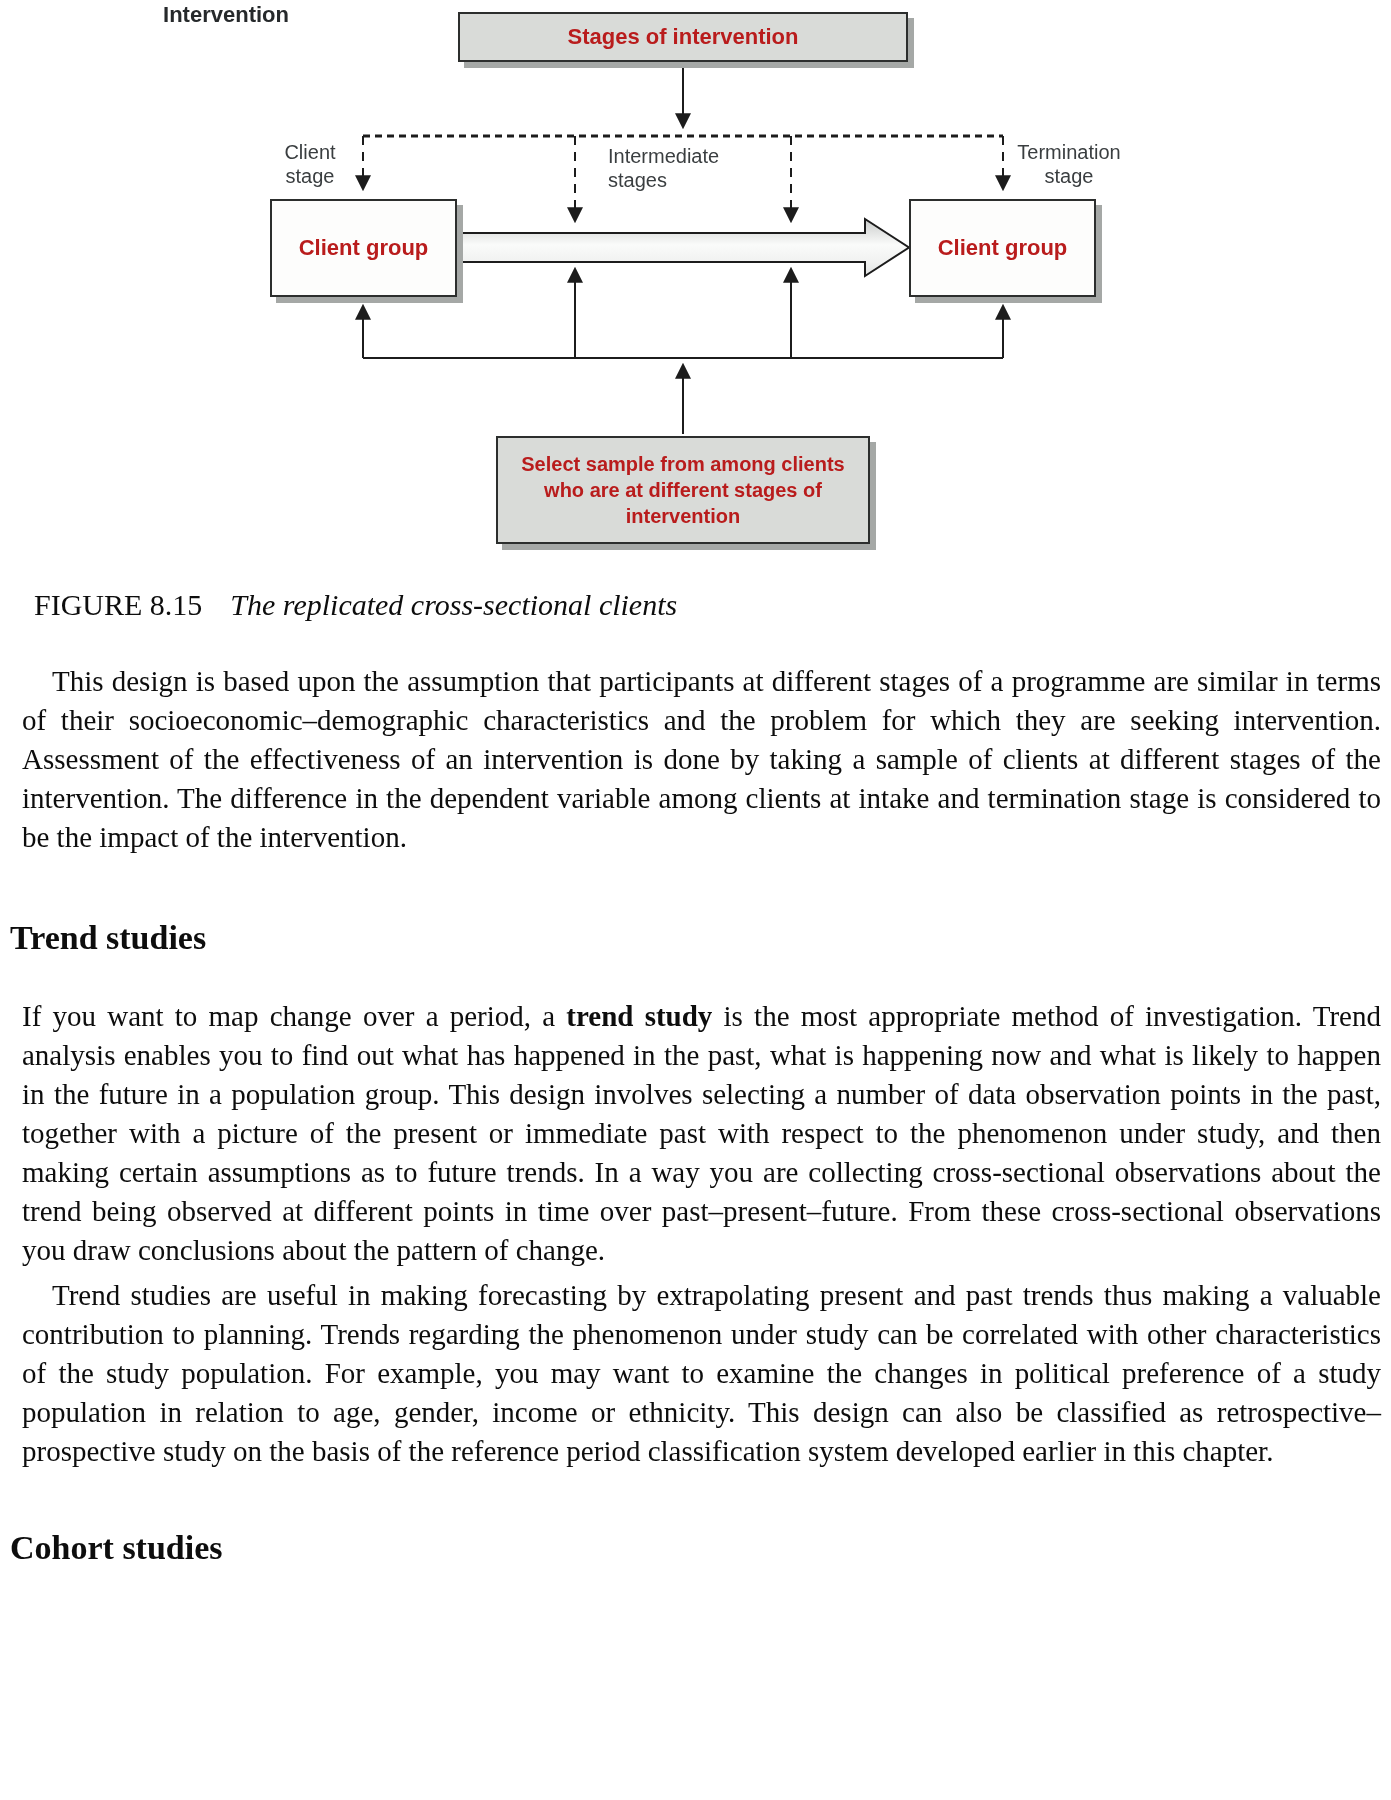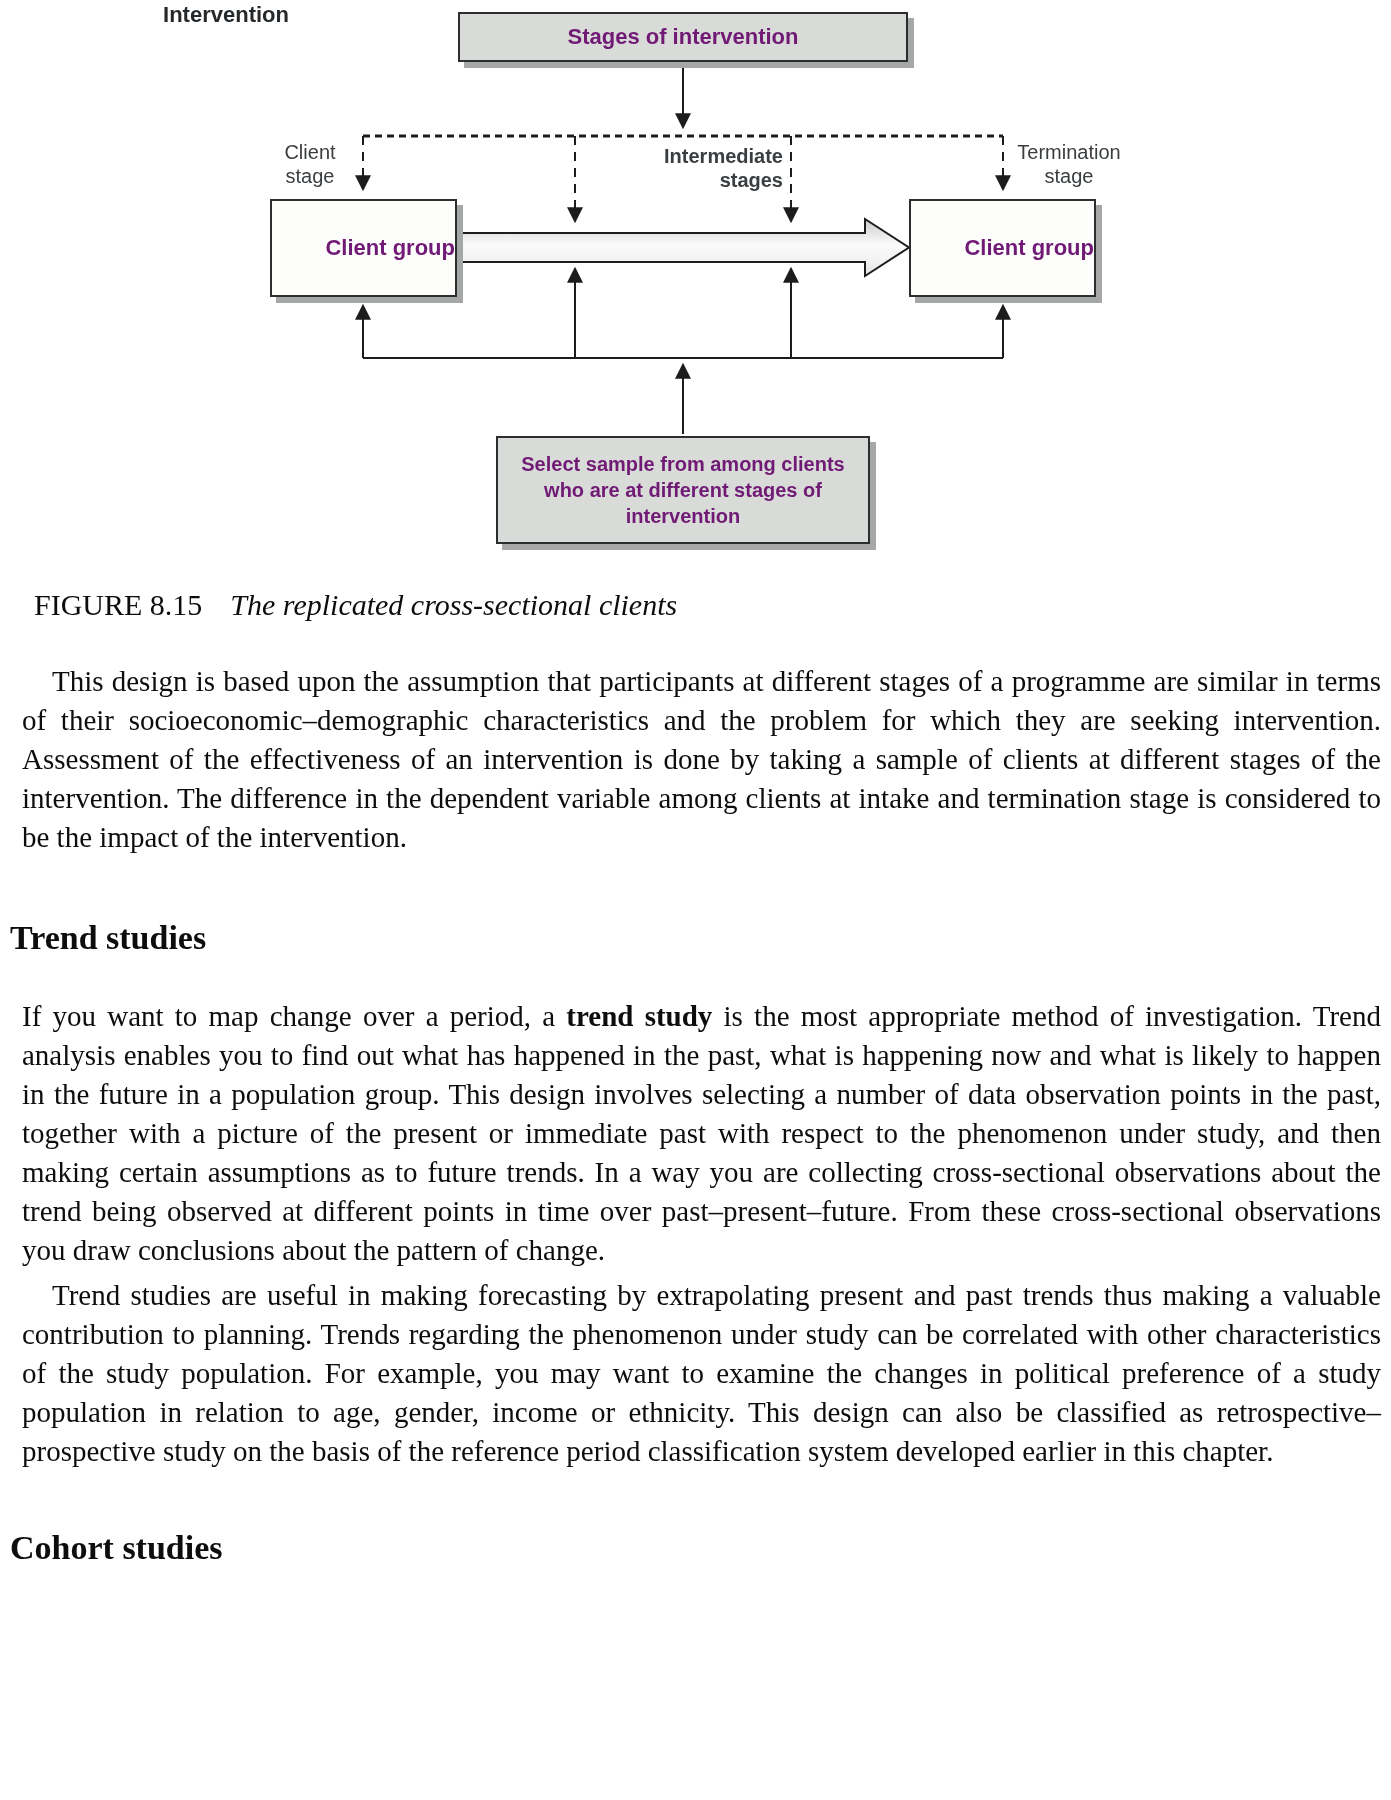--- a/index.html
+++ b/index.html
@@ -15,38 +15,38 @@
   
   .diagram { position: relative; width: 1391px; height: 560px; background: #ffffff; }
   .diagram svg { position: absolute; left: 0; top: 0; z-index: 1; }
   .dbox {
     position: absolute; z-index: 2;
     border: 2px solid #2c2e2d;
     box-shadow: 6px 6px 0 #a5a8a6;
     display: flex; align-items: center; justify-content: center;
     text-align: center;
     font-family: "Liberation Sans", sans-serif;
-    font-weight: bold; color: #701a75;
+    font-weight: bold; color: #b91c1c;
   }
   .dbox.gray  { background: #d9dbd8; }
-  .dbox.white { background: #fdfdfc; justify-content: flex-end; }
+  .dbox.white { background: #fdfdfc; }
   #top-box    { left: 458px; top: 12px;  width: 450px; height: 50px; font-size: 22px; }
   #client-left  { left: 270px; top: 199px; width: 187px; height: 98px; font-size: 22px; }
   #client-right { left: 909px; top: 199px; width: 187px; height: 98px; font-size: 22px; }
   #select-box {
     left: 496px; top: 436px; width: 374px; height: 108px;
     font-size: 20px; line-height: 26px; flex-direction: column;
   }
   .dlabel {
     position: absolute; z-index: 2;
     font-family: "Liberation Sans", sans-serif;
     font-size: 20px; line-height: 24px; color: #3a3e40;
   }
   #label-intake       { left: 273px; top: 140px; width: 74px;  text-align: center; }
-  #label-intermediate { left: 583px; top: 144px; width: 200px; text-align: right; font-weight: bold; }
+  #label-intermediate { left: 608px; top: 144px; width: 200px; text-align: left; }
   #label-termination  { left: 1014px; top: 140px; width: 110px; text-align: center; }
   #label-intervention {
     left: 457px; top: 233px; width: 452px; height: 30px; z-index: 3;
     display: flex; align-items: center; justify-content: center;
     font-family: "Liberation Sans", sans-serif; font-weight: bold;
     font-size: 22px; color: #26292b;
   }
 
   
   .caption {

